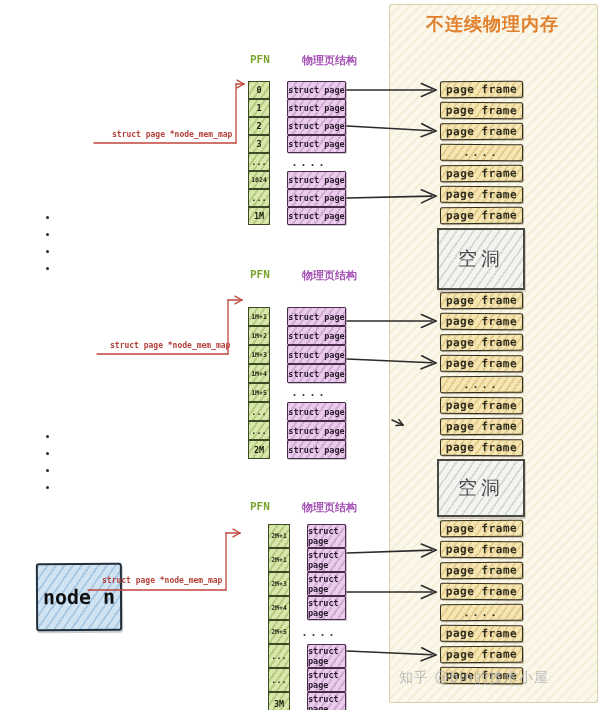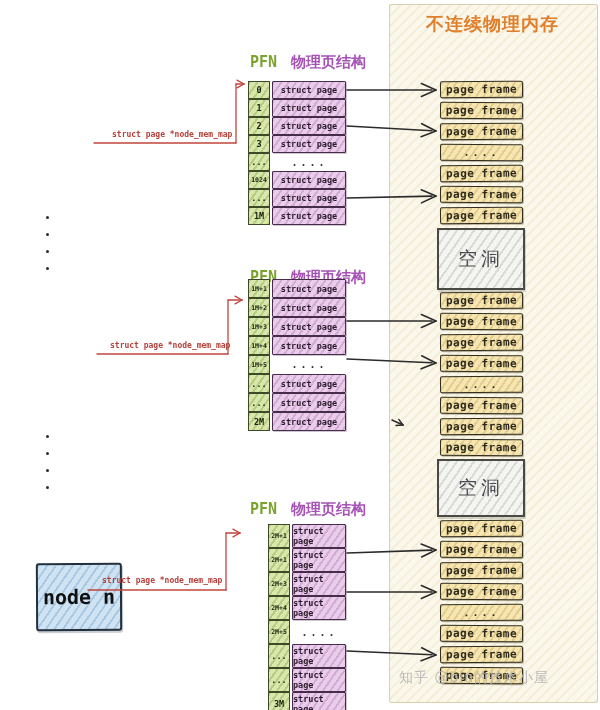--- a/index.html
+++ b/index.html
@@ -30,38 +30,38 @@
   #ptr2{left:110px;top:341px;}
   #ptr3{left:102px;top:576px;}
 
   
   .vdots{position:absolute;z-index:3;display:flex;flex-direction:column;gap:14px;}
   .vdots i{width:3px;height:3px;background:#2b2b2b;border-radius:50%;}
   #vd1{left:46px;top:216px;}
   #vd2{left:46px;top:435px;}
 
   
-  .tbl-head{position:absolute;left:250px;z-index:3;display:flex;gap:14px;
-            font-family:"DejaVu Sans",sans-serif;font-size:15px;font-weight:bold;white-space:nowrap;}
+  .tbl-head{position:absolute;left:250px;z-index:3;display:flex;gap:32px;
+            font-family:"DejaVu Sans",sans-serif;font-size:11px;font-weight:bold;white-space:nowrap;}
   #th1{top:53px;} #th2{top:268px;} #th3{top:500px;}
   .h-pfn{color:#7aa32e;font-family:"DejaVu Sans Mono",monospace;}
   .h-struct{color:#a653b5;}
 
   
   .tbl{position:absolute;left:248px;width:98px;z-index:3;}
-  #t1{top:81px;} #t2{top:279px;} #t3{top:524px;}
+  #t1{top:81px;} #t2{top:307px;} #t3{top:524px;}
   .trow{display:flex;align-items:stretch;}
   #t1 .trow{height:18px;} #t2 .trow{height:19px;} #t3 .trow{height:24px;padding-left:20px;}
   .pfn-cell{width:22px;box-sizing:border-box;border:1.6px solid #3d4a26;
             background:#d9e7ad;
             background-image:repeating-linear-gradient(125deg, rgba(148,178,88,.5) 0 2px, transparent 2px 6px);
             display:flex;align-items:center;justify-content:center;
             font-size:8.5px;font-weight:bold;color:#1c2410;}
   .pfn-cell.small{font-size:6.5px;}
-  .struct-cell{flex:1;margin-left:2px;box-sizing:border-box;border:1.6px solid #462b4a;border-radius:1px;
+  .struct-cell{flex:1;margin-left:17px;box-sizing:border-box;border:1.6px solid #462b4a;border-radius:1px;
             background:#e9cdea;
             background-image:repeating-linear-gradient(125deg, rgba(188,138,194,.5) 0 2px, transparent 2px 6px);
             display:flex;align-items:center;justify-content:center;
             font-size:8.5px;font-weight:bold;color:#2b1b2d;box-shadow:1px 1px 0 rgba(60,30,60,.25);}
   .struct-dots{flex:1;margin-left:3px;display:flex;align-items:center;justify-content:center;
             font-size:10px;font-weight:bold;color:#333;letter-spacing:3px;}
 
   
   .mem-sec{position:absolute;left:440px;width:83px;z-index:3;}
   #secA{top:81px;} #secB{top:292px;} #secC{top:520px;}

